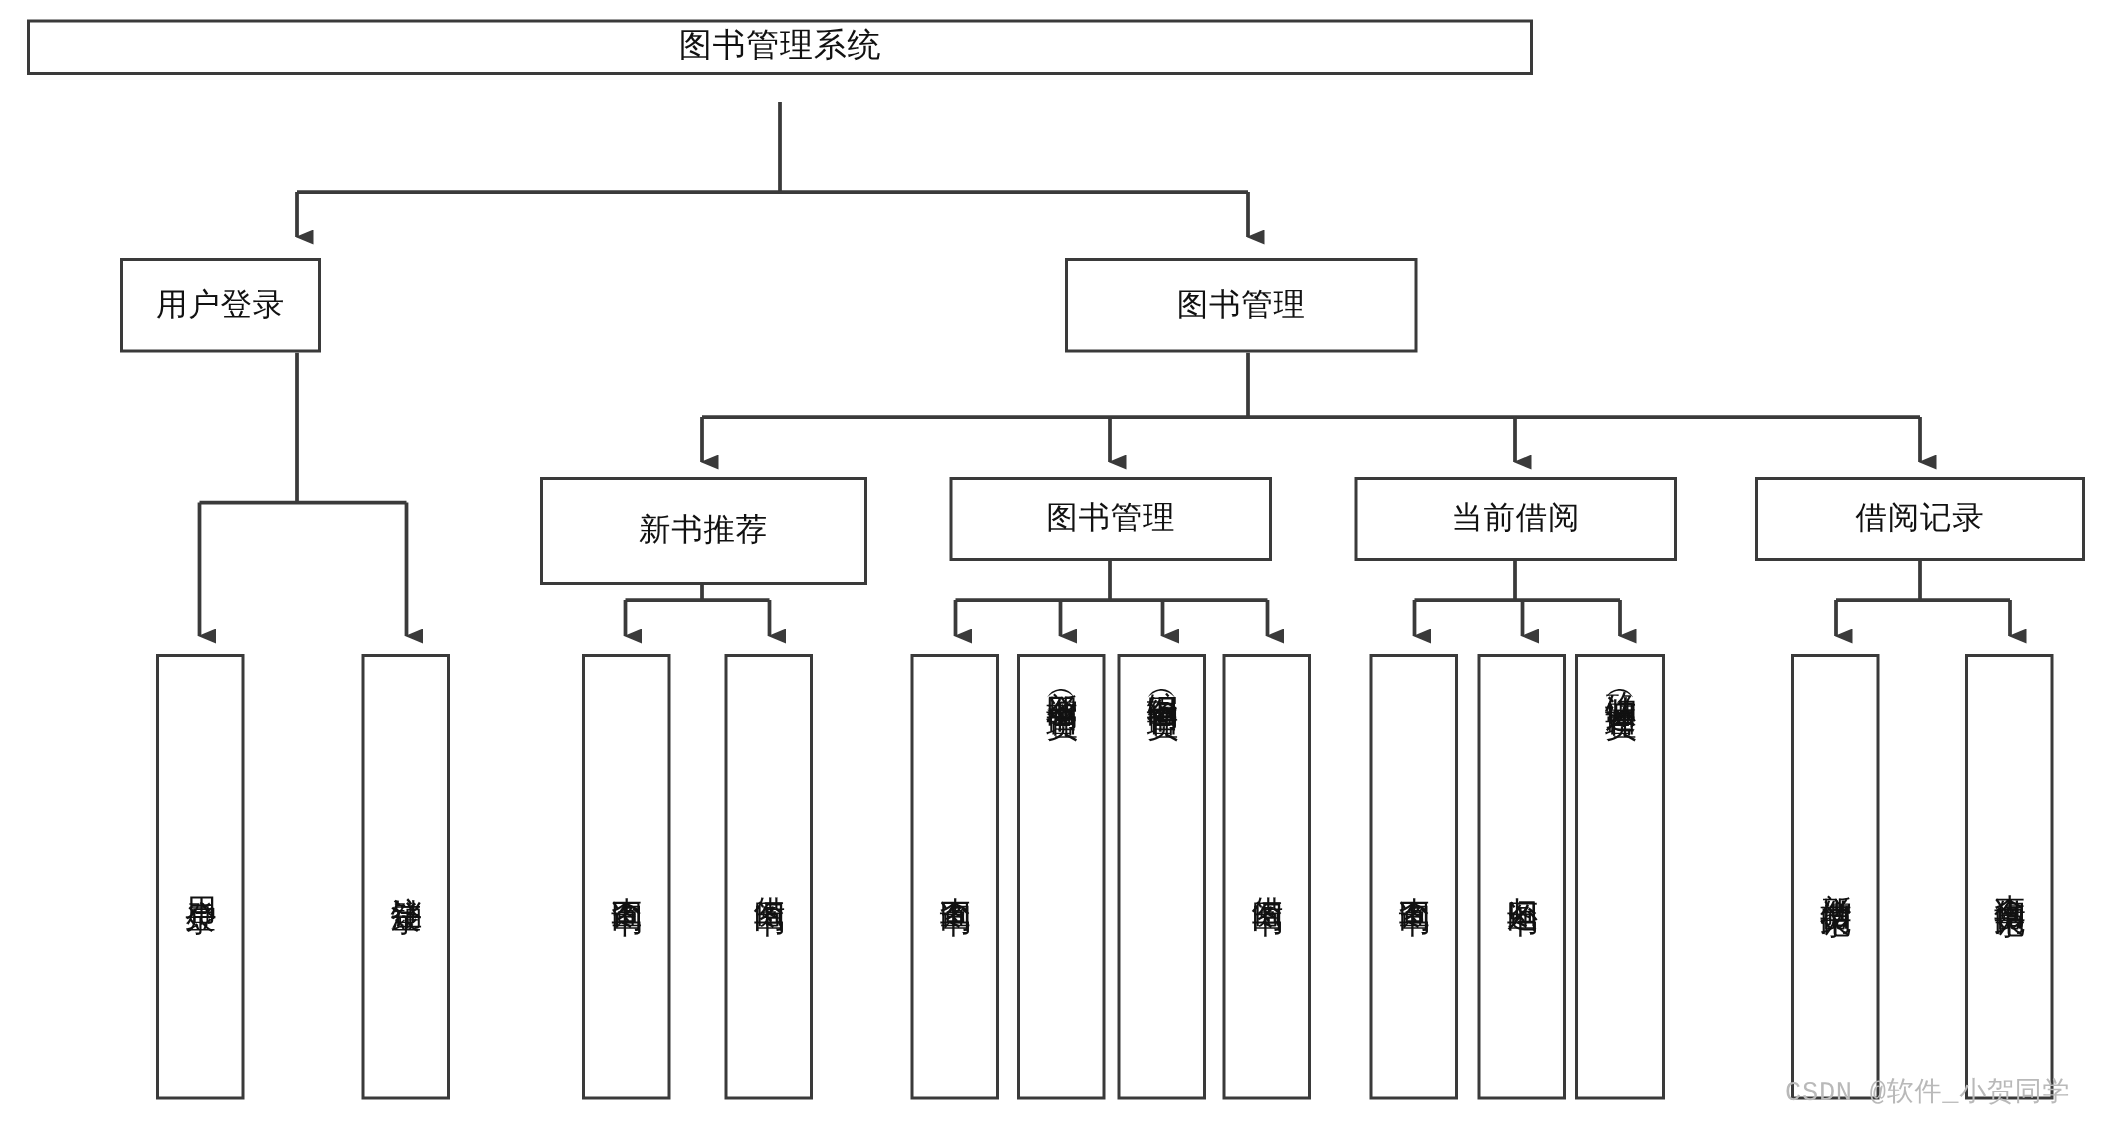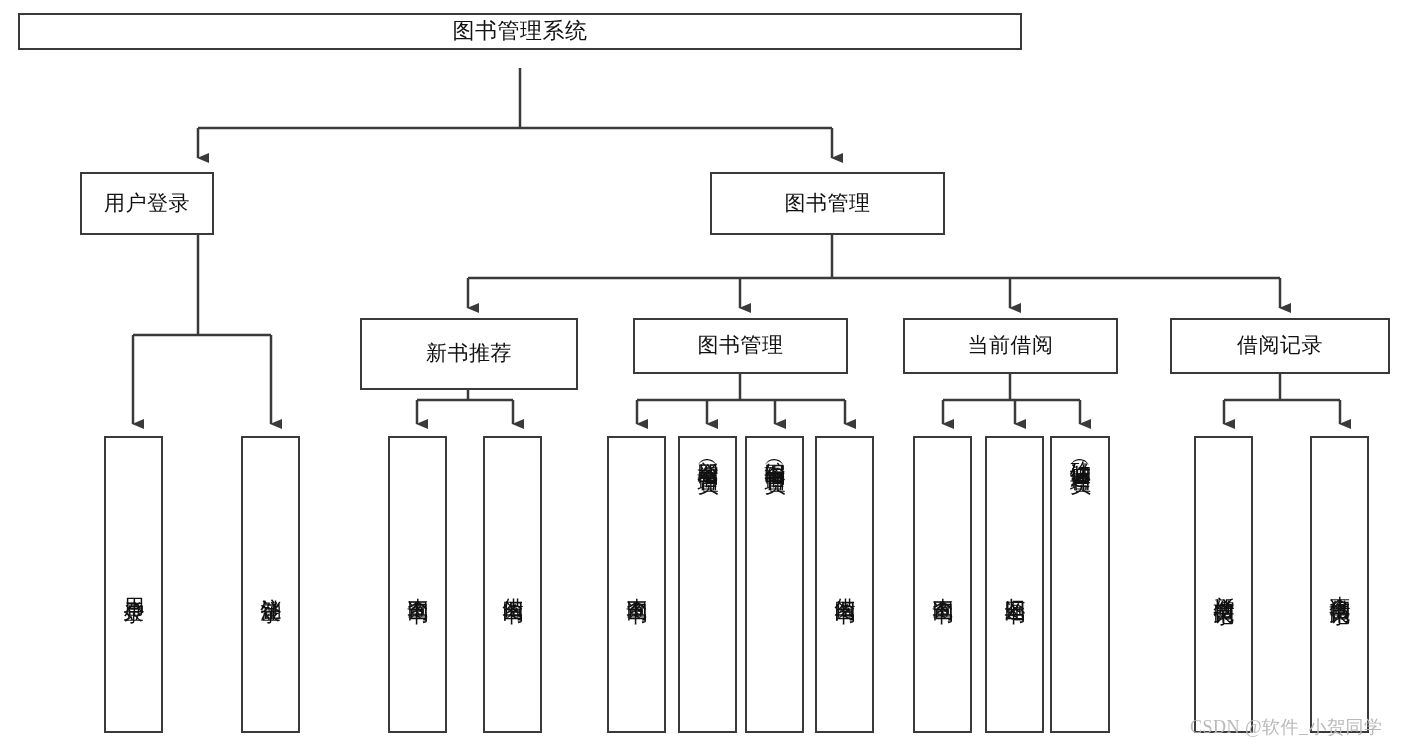--- a/index.html
+++ b/index.html
@@ -63,21 +63,21 @@
   .node-v.center-text {
     align-items: center;
     padding-top: 0;
   }
   .watermark {
     position: absolute;
     color: #b9b9b9;
     font-size: 18px;
     white-space: nowrap;
     letter-spacing: 0.5px;
-    font-family: Liberation Serif, serif;
+    font-family: Liberation Mono, monospace;
   }
 </style>
 </head>
 <body>
 
 <div id="canvas">
 
   <svg id="edges" viewBox="0 0 1405 747" xmlns="http://www.w3.org/2000/svg">
     <defs>
       <marker id="arrow" viewBox="0 0 10 12" refX="5" refY="11" markerWidth="10" markerHeight="12" orient="auto-start-reverse" markerUnits="userSpaceOnUse">

